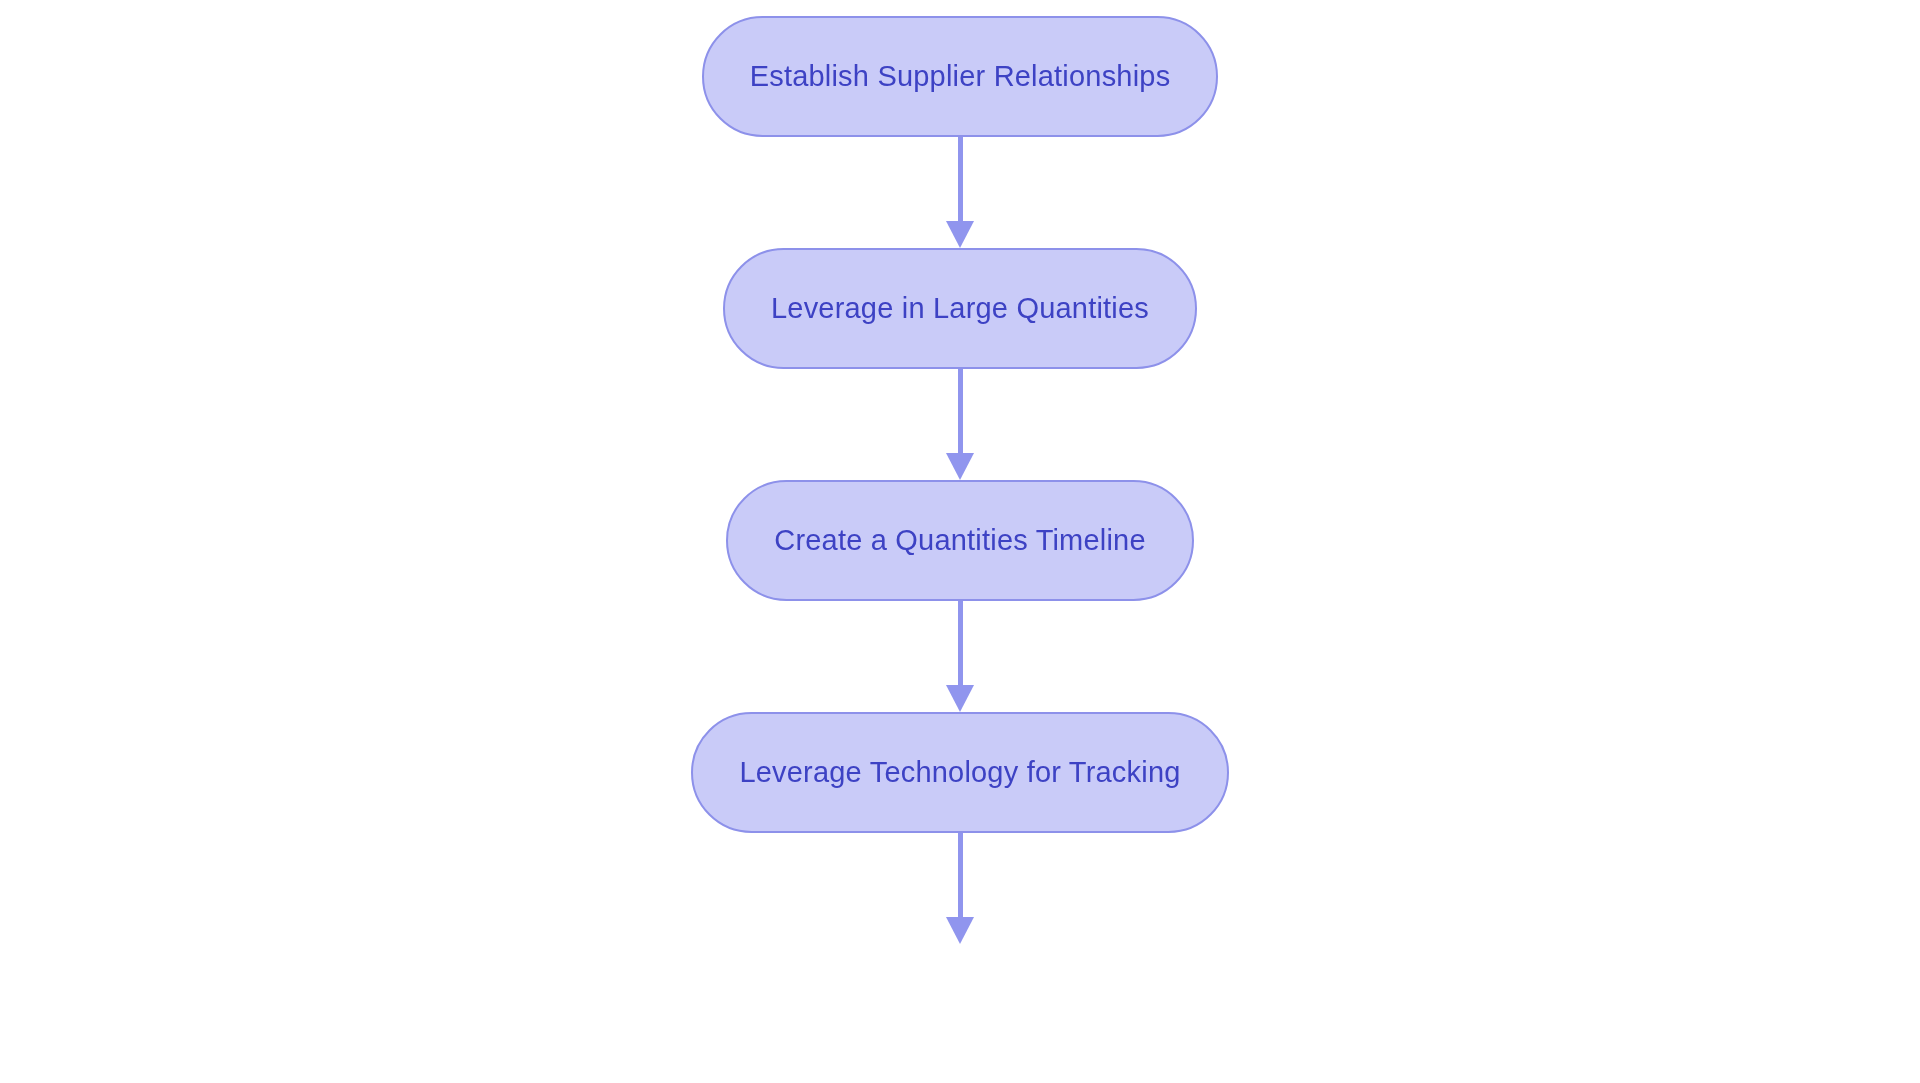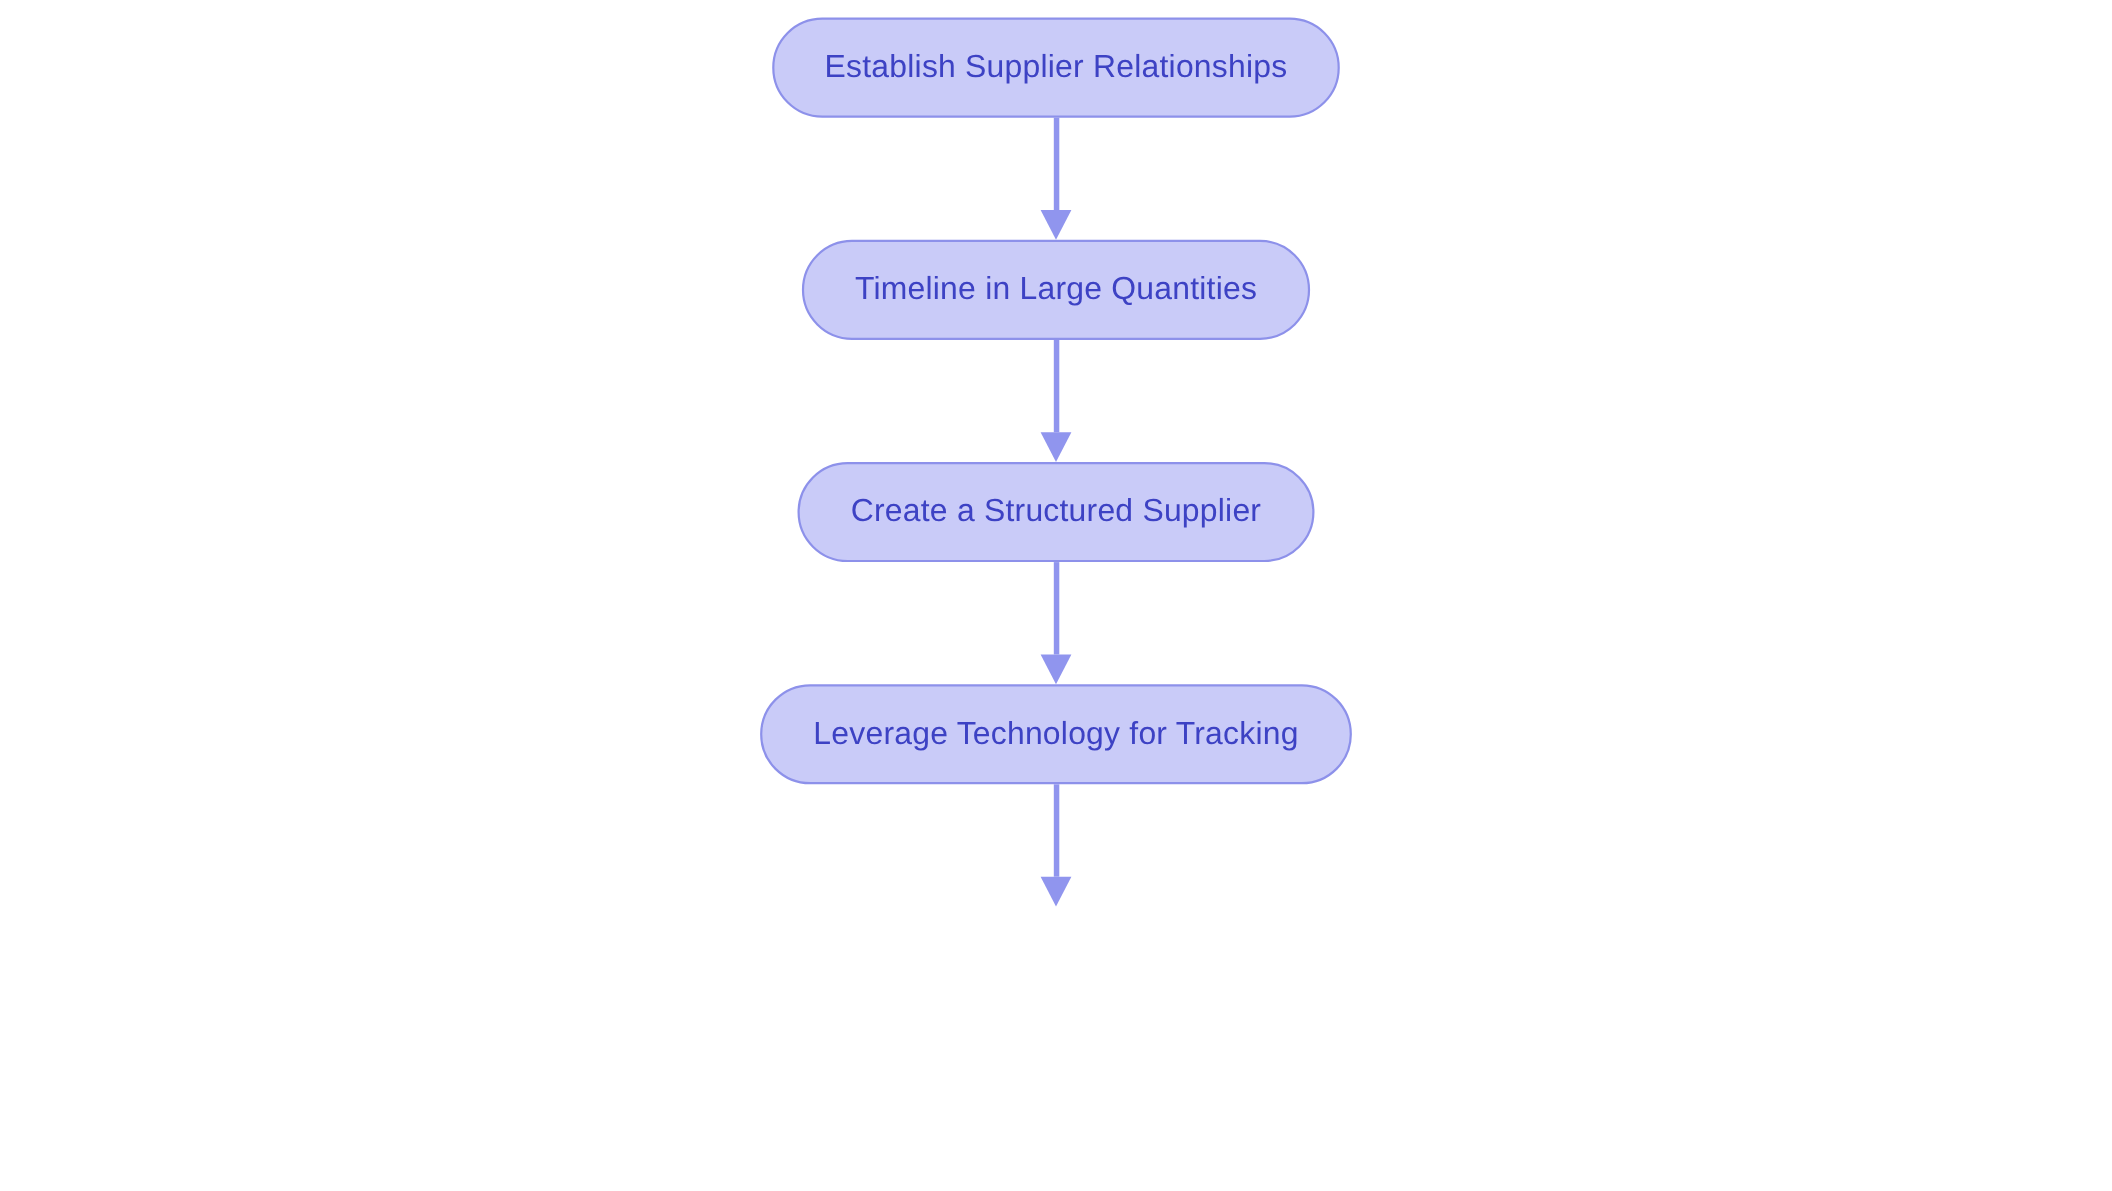--- a/index.html
+++ b/index.html
@@ -19,21 +19,21 @@
   }
   .canvas {
     width: 1920px;
     height: 1083px;
     padding-top: 16px;
     display: flex;
     flex-direction: column;
     align-items: center;
   }
   .flow-node {
-    height: 91px;
+    height: 121px;
     padding: 0 46px;
     border: 2px solid var(--node-border);
     border-radius: 61px;
     background: var(--node-fill);
     display: flex;
     align-items: center;
     justify-content: center;
     flex: 0 0 auto;
   }
   .flow-node .node-label {
@@ -70,30 +70,30 @@
   <div class="flow-node">
     <span class="node-label">Establish Supplier Relationships</span>
   </div>
 
   <div class="connector">
     <div class="stem"></div>
     <div class="arrowhead"></div>
   </div>
 
   <div class="flow-node">
-    <span class="node-label">Timeline in Large Quantities</span>
+    <span class="node-label">Leverage in Large Quantities</span>
   </div>
 
   <div class="connector">
     <div class="stem"></div>
     <div class="arrowhead"></div>
   </div>
 
   <div class="flow-node">
-    <span class="node-label">Create a Structured Supplier</span>
+    <span class="node-label">Create a Quantities Timeline</span>
   </div>
 
   <div class="connector">
     <div class="stem"></div>
     <div class="arrowhead"></div>
   </div>
 
   <div class="flow-node">
     <span class="node-label">Leverage Technology for Tracking</span>
   </div>

